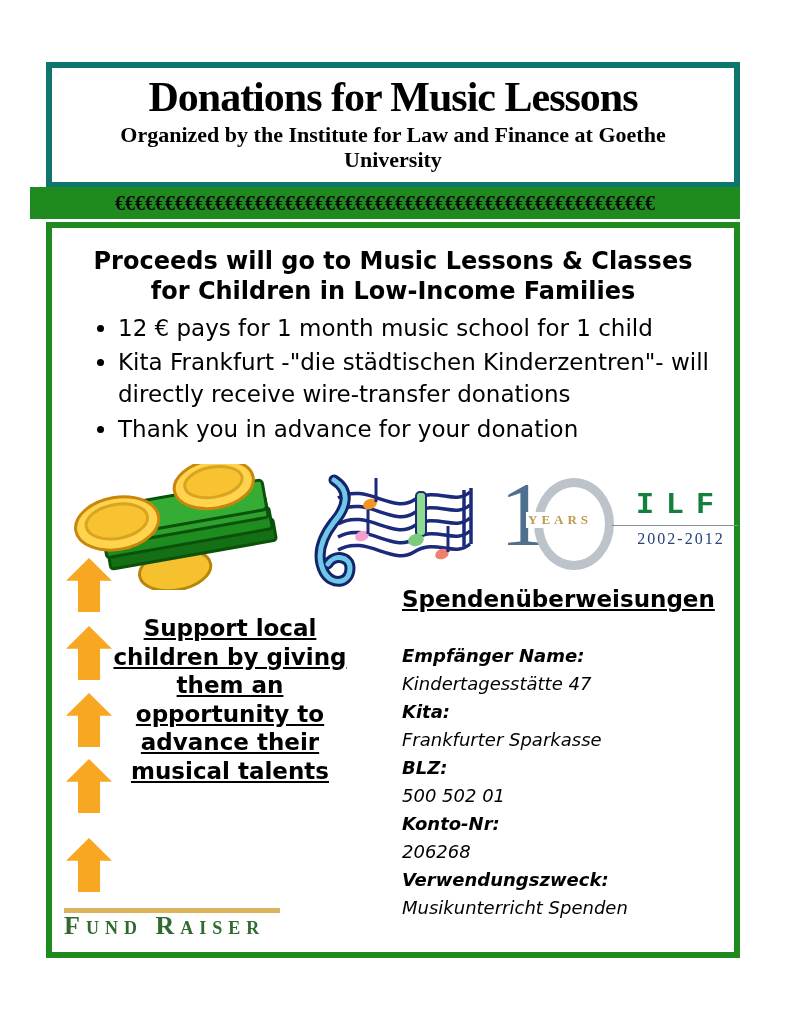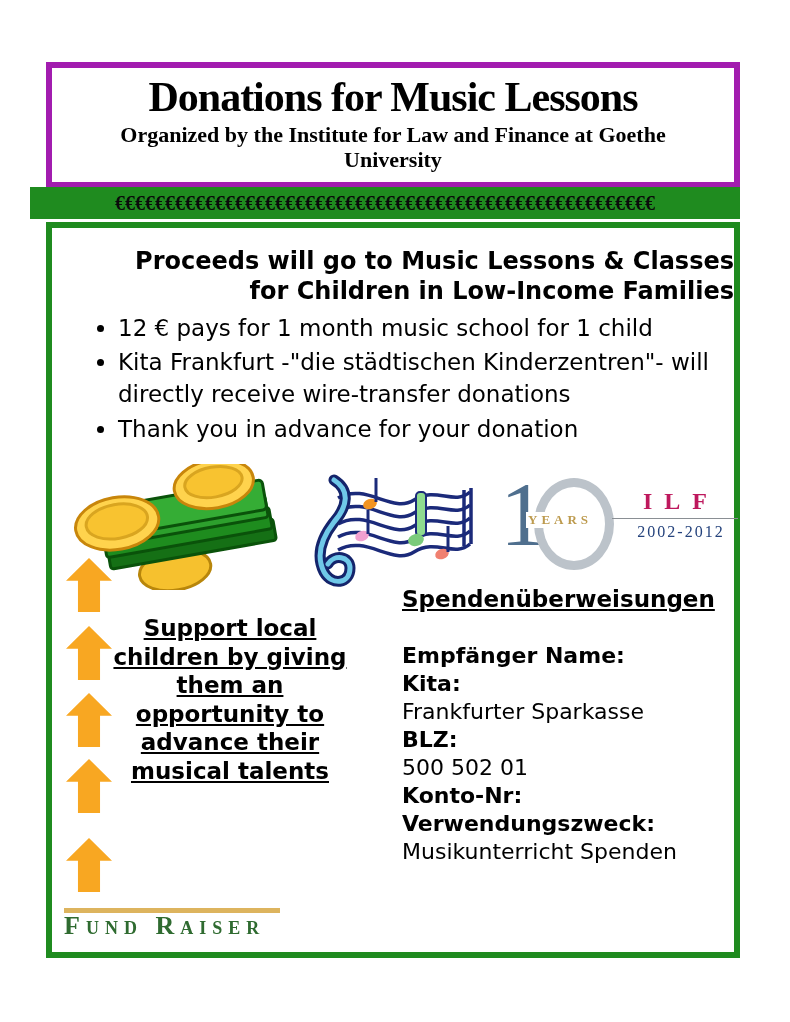--- a/index.html
+++ b/index.html
@@ -1,65 +1,65 @@
 <!DOCTYPE html>
 <html><head>
 <meta charset="utf-8">
 <style>
   html,body{margin:0;padding:0;background:#fff;}
   .page{position:relative;width:790px;height:1022px;background:#ffffff;overflow:hidden;
         font-family:"DejaVu Sans","Liberation Sans",sans-serif;color:#000;}
 
   
   .title-box{position:absolute;left:46px;top:62px;width:694px;height:126px;
-             border:6px solid #a21caf;background:#fff;box-sizing:border-box;text-align:center;}
+             border:6px solid #0f766e;background:#fff;box-sizing:border-box;text-align:center;}
   .title-box h1{margin:6px 8px 0;font-family:"Liberation Serif",serif;font-weight:bold;
                 font-size:42px;line-height:1.1;letter-spacing:-1px;}
   .subtitle{margin:2px auto 0;max-width:600px;font-family:"Liberation Serif",serif;
             font-weight:bold;font-size:22px;line-height:1.15;}
 
   
   .euro-band{position:absolute;left:30px;top:187px;width:710px;height:32px;background:#1F8B1F;
              display:flex;align-items:center;justify-content:center;overflow:hidden;}
   .euro-band span{font-family:"Liberation Serif",serif;font-weight:bold;font-size:20px;
                   color:#0b0b0b;letter-spacing:0px;white-space:nowrap;}
 
   
   .main-box{position:absolute;left:46px;top:222px;width:694px;height:736px;
             border:6px solid #1F8B1F;background:#fff;box-sizing:border-box;}
 
-  .proceeds-heading{position:absolute;left:0;top:18px;width:100%;text-align:right;
+  .proceeds-heading{position:absolute;left:0;top:18px;width:100%;text-align:center;
                     font-weight:bold;font-size:24px;line-height:1.25;}
   .bullets{position:absolute;left:30px;top:76px;margin:8px;padding:0 0 0 28px;width:600px;
            font-size:23px;line-height:1.4;}
   .bullets li{margin:0 0 2px 0;}
 
   
   .money-image{position:absolute;left:12px;top:236px;}
   .music-image{position:absolute;left:252px;top:242px;}
 
   .ilf-logo{position:absolute;left:448px;top:248px;width:236px;height:100px;}
   .ilf-digit{position:absolute;left:0;top:-8px;font-family:"Liberation Serif",serif;
              font-size:92px;line-height:1;color:#4F6F8E;}
   .ilf-ring{position:absolute;left:34px;top:2px;width:62px;height:74px;border:9px solid #BCC3CA;
             border-radius:50%;}
   .ilf-years{position:absolute;left:26px;top:36px;font-family:"Liberation Serif",serif;
              font-size:13px;letter-spacing:4px;color:#BD9B4F;font-weight:bold;background:#fff;
              padding:0 2px;}
   .ilf-right{position:absolute;left:126px;top:12px;width:110px;text-align:center;}
-  .ilf-org{font-family:Liberation Serif, serif;font-weight:bold;font-size:24px;
-           letter-spacing:12px;color:#be185d;}
+  .ilf-org{font-family:Liberation Mono, monospace;font-weight:bold;font-size:30px;
+           letter-spacing:12px;color:#15803d;}
   .ilf-rule{height:1px;background:#8a8f94;margin:3px 0 4px -14px;width:126px;}
   .ilf-range{font-family:"Liberation Serif",serif;font-weight:normal;font-size:16px;
              letter-spacing:2px;color:#24427C;}
 
   
   .spenden-heading{position:absolute;left:350px;top:358px;font-size:23px;font-weight:bold;
                    text-decoration:underline;}
-  .bank-block{position:absolute;left:350px;top:414px;width:335px;font-size:22px;line-height:28px;}
+  .bank-block{position:absolute;left:350px;top:414px;width:335px;font-size:18px;line-height:28px;font-style:italic;}
   .bank-block .lbl{font-weight:bold;}
 
   
   .support-text{position:absolute;left:44px;top:386px;width:268px;text-align:center;
                 font-weight:bold;font-size:23px;line-height:1.24;text-decoration:underline;}
   .arrow{position:absolute;left:14px;width:46px;height:54px;background:#F8A722;
          clip-path:polygon(50% 0%,100% 42%,74% 42%,74% 100%,26% 100%,26% 42%,0% 42%);}
   .arrow.a1{top:330px;} .arrow.a2{top:398px;} .arrow.a3{top:465px;}
   .arrow.a4{top:531px;} .arrow.a5{top:610px;}
 
@@ -142,25 +142,27 @@
         <div class="ilf-org">ILF</div>
         <div class="ilf-rule"></div>
         <div class="ilf-range">2002-2012</div>
       </div>
     </div>
 
     <div class="spenden-heading">Spendenüberweisungen</div>
 
     <div class="bank-block">
       <div class="lbl">Empfänger Name:</div>
+      <div class="val">Kindertagesstätte 47</div>
       <div class="lbl">Kita:</div>
       <div class="val">Frankfurter Sparkasse</div>
       <div class="lbl">BLZ:</div>
       <div class="val">500 502 01</div>
       <div class="lbl">Konto-Nr:</div>
+      <div class="val">206268</div>
       <div class="lbl">Verwendungszweck:</div>
       <div class="val">Musikunterricht Spenden</div>
     </div>
 
     <div class="support-text">
       <div>Support local</div>
       <div>children by giving</div>
       <div>them an</div>
       <div>opportunity to</div>
       <div>advance their</div>

